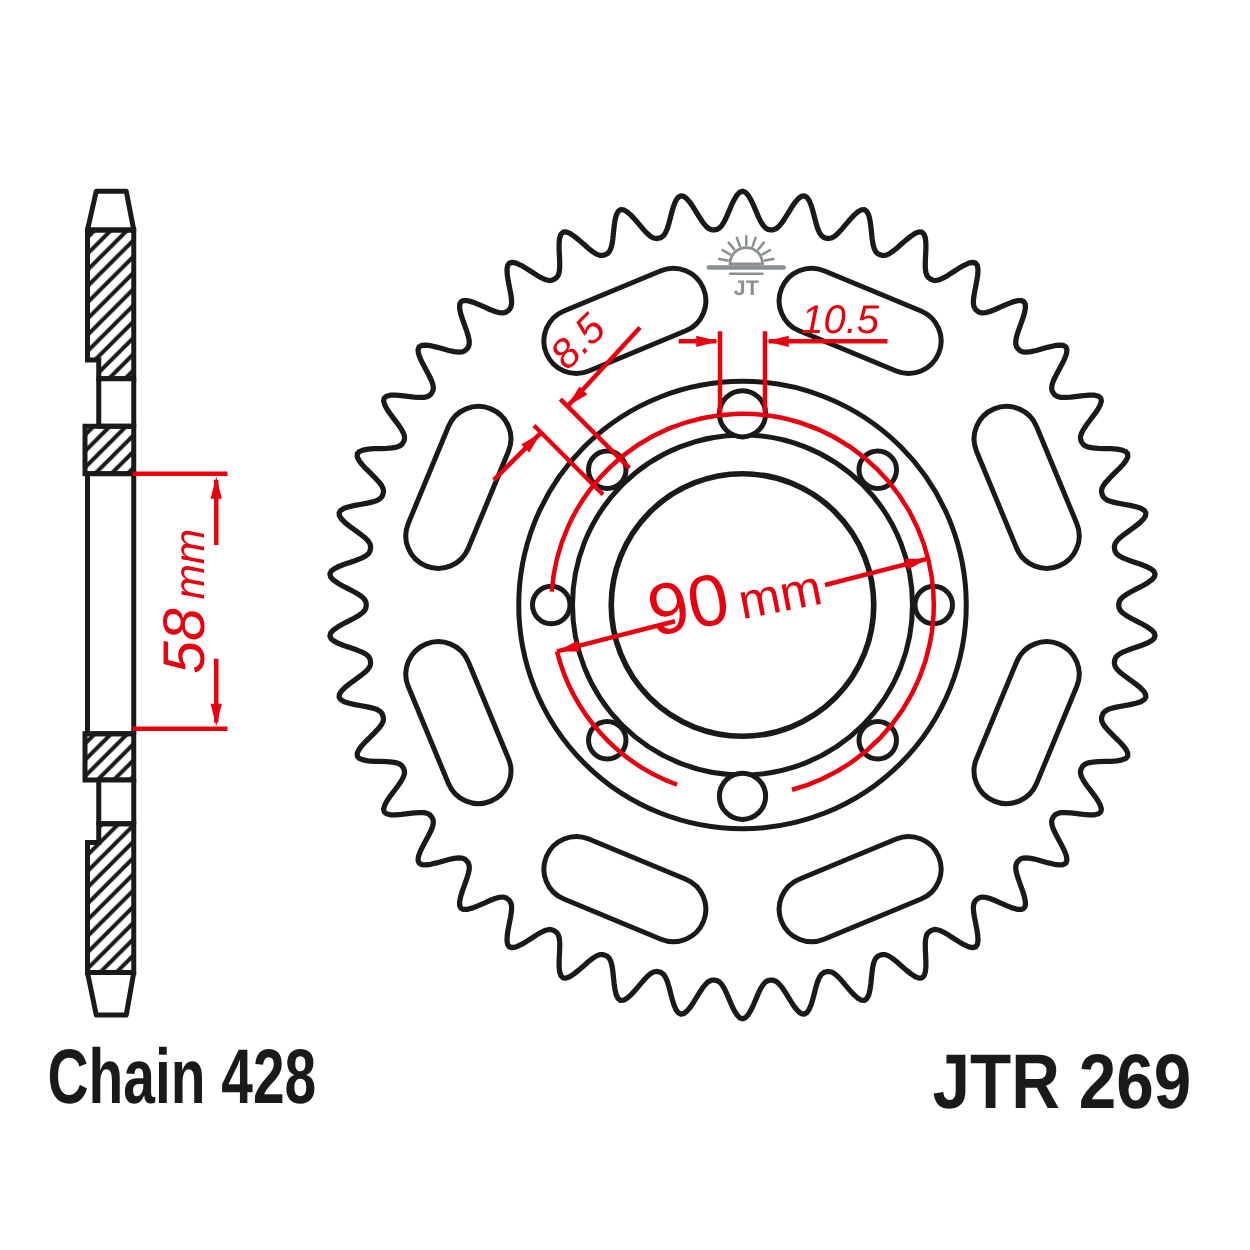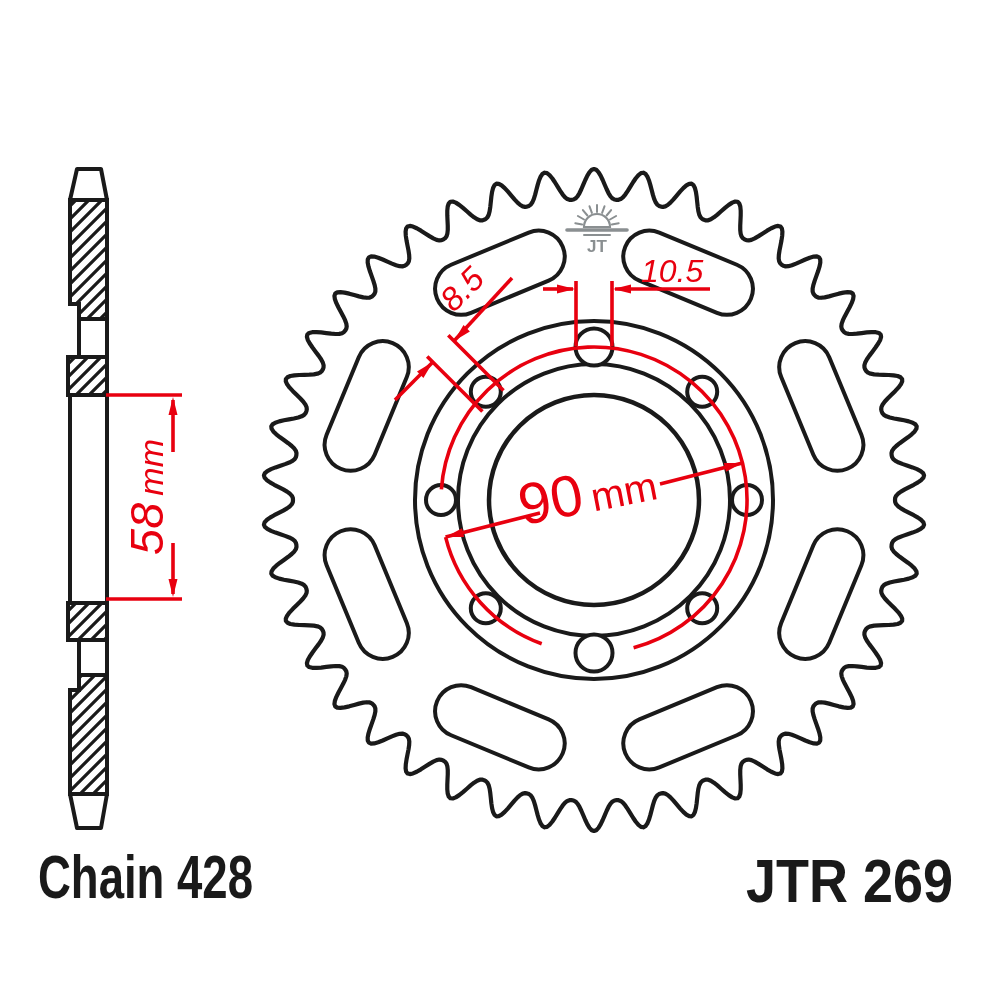--- a/index.html
+++ b/index.html
@@ -2,21 +2,21 @@
 <html style="--line: #1a1a1a; --red: #e8000f; --grey: #8a8f91; --bg: #ffffff;"><head>
 <meta charset="utf-8">
 <style>
   :root{
     --line:#1a1a1a;
     --red:#e8000f;
     --grey:#8a8f91;
     --bg:#ffffff;
   }
   html,body{margin:0;padding:0;background:var(--bg);}
-  .stage{width:1000px;height:956px;position:relative;background:var(--bg);overflow:hidden;margin-top:16px;}
+  .stage{width:1000px;height:956px;position:relative;background:var(--bg);overflow:hidden;}
   svg{display:block;}
   .k{stroke:var(--line);fill:none;stroke-linecap:round;stroke-linejoin:round;}
   .kf{stroke:var(--line);fill:#ffffff;stroke-linecap:round;stroke-linejoin:round;}
   .kh{stroke:var(--line);fill:url(#hatch);stroke-linejoin:miter;}
   .rl{stroke:var(--red);fill:none;stroke-linecap:butt;}
   .ra{fill:var(--red);stroke:none;}
   .rt{fill:var(--red);font-family:"Liberation Sans",sans-serif;}
   .rti{fill:var(--red);font-family:"Liberation Sans",sans-serif;font-style:italic;}
   .blk-label{fill:var(--line);font-family:"Liberation Sans",sans-serif;font-weight:bold;}
   .logo-stroke{stroke:var(--grey);fill:none;stroke-linecap:round;}

